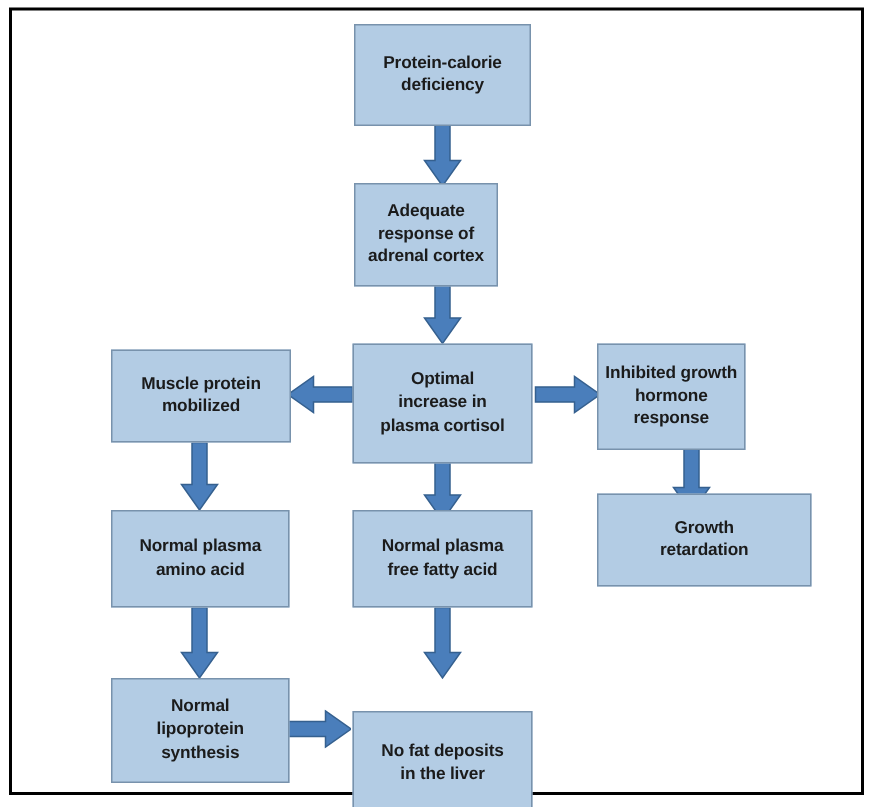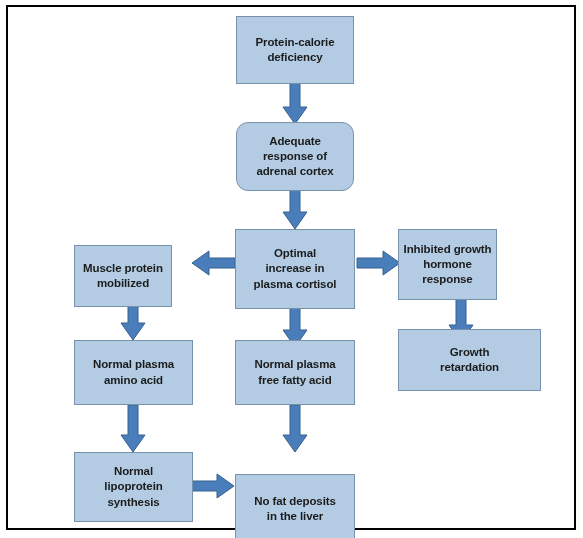--- a/index.html
+++ b/index.html
@@ -124,33 +124,33 @@
       <svg width="44" height="26" viewBox="0 0 44 26">
         <path d="M44,13 L27,1 L27,8 L1,8 L1,18 L27,18 L27,25 Z" fill="#4a7ebb" stroke="#35608f" stroke-width="1"></path>
       </svg>
     </div>
 
     <div class="node" style="left:228px; top:9px; width:118px; height:68px;">
       <span>Protein-calorie
 deficiency</span>
     </div>
 
-    <div class="node" style="left:228px; top:115px; width:118px; height:69px;border-radius:12px;">
+    <div class="node" style="left:228px; top:115px; width:96px; height:69px;">
       <span>Adequate
 response of
 adrenal cortex</span>
     </div>
 
     <div class="node" style="left:227px; top:222px; width:120px; height:80px;">
       <span>Optimal
 increase in
 plasma cortisol</span>
     </div>
 
-    <div class="node" style="left:66px; top:238px; width:98px; height:62px;">
+    <div class="node" style="left:66px; top:226px; width:120px; height:62px;">
       <span>Muscle protein
 mobilized</span>
     </div>
 
     <div class="node" style="left:390px; top:222px; width:99px; height:71px;">
       <span>Inhibited growth
 hormone
 response</span>
     </div>
 

